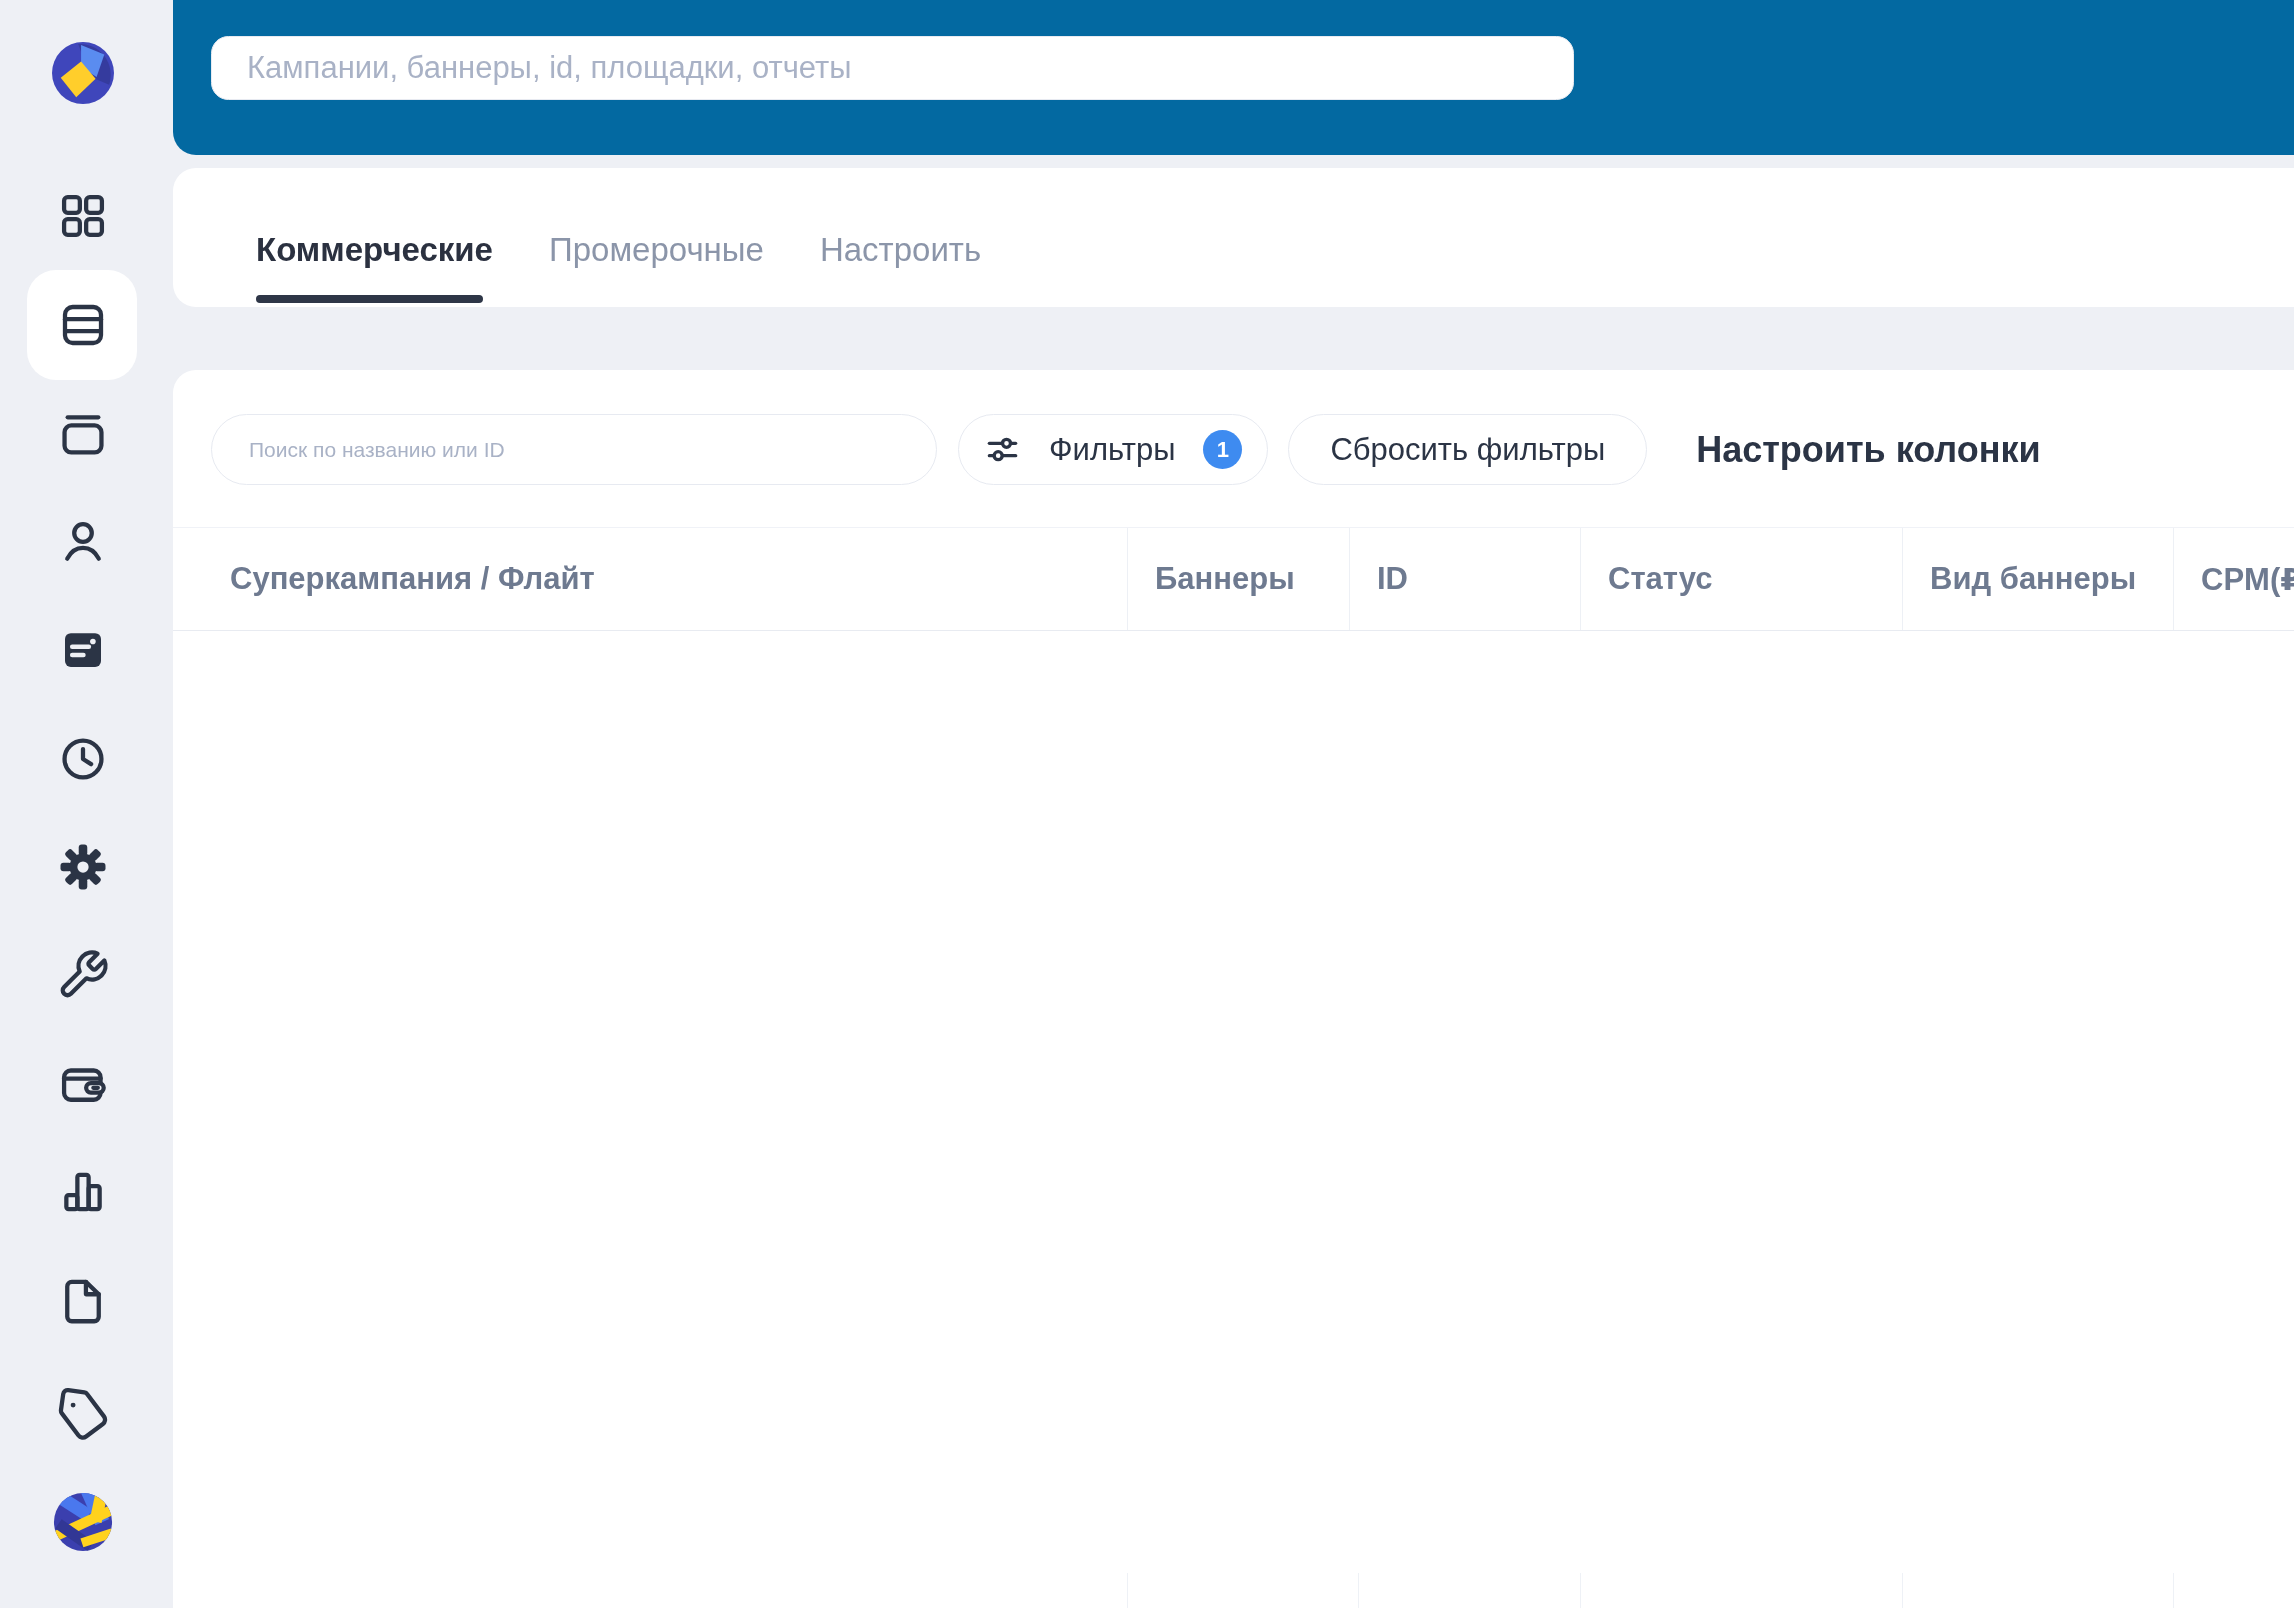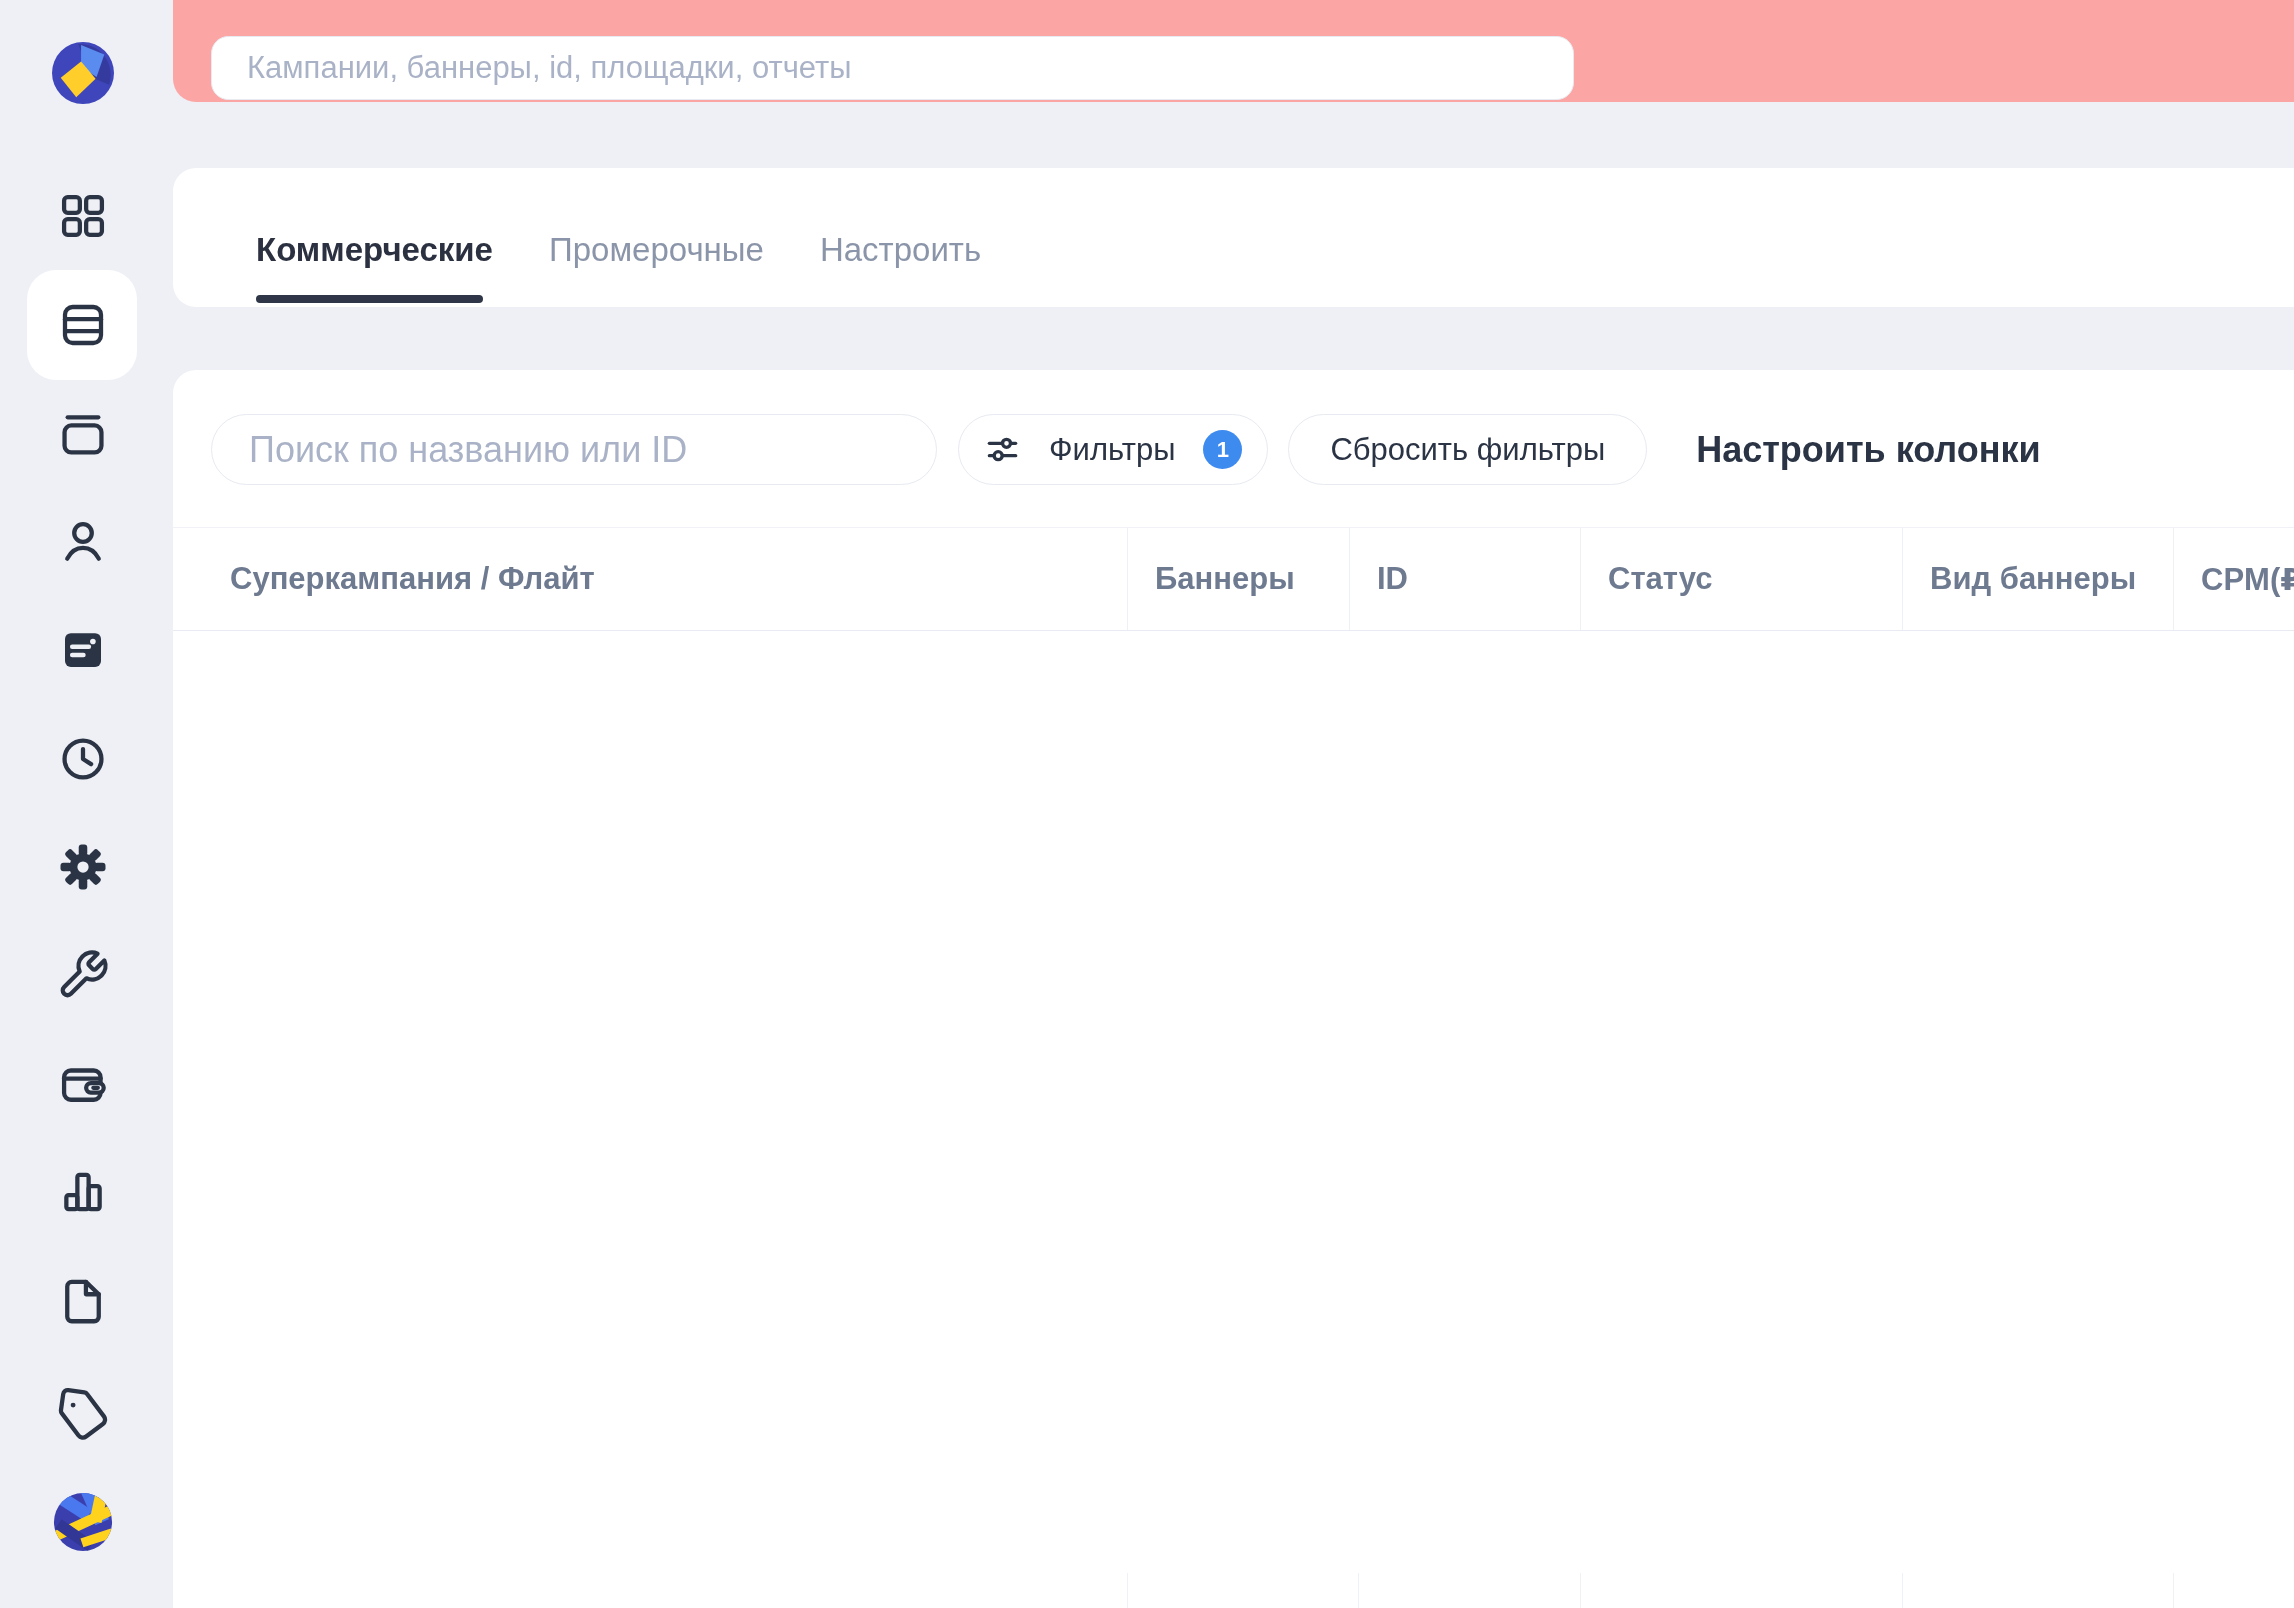--- a/index.html
+++ b/index.html
@@ -11,38 +11,38 @@
   }
   
   .sidebar{position:absolute;left:0;top:0;width:173px;height:1609px;background:#eef0f5;z-index:5;}
   .side-logo{position:absolute;left:52px;top:42px;width:62px;height:62px;}
   .side-item{position:absolute;left:55px;width:56px;height:56px;display:flex;align-items:center;justify-content:center;cursor:pointer;}
   .side-item svg{width:54px;height:54px;stroke:#2b3445;fill:none;stroke-width:1.9;stroke-linecap:round;stroke-linejoin:round;}
   .active-pill{position:absolute;left:27px;top:270px;width:110px;height:110px;background:#ffffff;border-radius:29px;}
   .side-avatar{position:absolute;left:53px;top:1492px;width:60px;height:60px;cursor:pointer;}
   
   .main{position:absolute;left:173px;top:0;right:0;bottom:0;}
-  .topbar{position:absolute;left:0;top:0;right:0;height:102px;background:#fca5a5;border-radius:0 0 0 23px;}
+  .topbar{position:absolute;left:0;top:0;right:0;height:155px;background:#0369a1;border-radius:0 0 0 23px;}
   .global-search{
     position:absolute;left:38px;top:36px;width:1363px;height:64px;box-sizing:border-box;
     border:1.9px solid #e7eaf1;border-radius:17.4px;background:#fff;
     font-family:inherit;font-size:31px;color:#2b3445;padding:0 35px;outline:none;
   }
   .global-search::placeholder{color:#a9b2c6;}
   .tabs-panel{position:absolute;left:0;top:168px;right:0;height:139px;background:#ffffff;border-radius:23px 0 0 23px;}
   .tabs-row{position:absolute;left:83px;top:0;height:100%;display:flex;align-items:center;gap:56px;margin-top:12px;}
   .tab{font-size:33px;font-weight:500;color:#8b95a9;cursor:pointer;white-space:nowrap;}
   .tab.active{color:#2b3140;font-weight:700;}
   .tab-underline{position:absolute;left:83px;bottom:3.9px;width:227px;height:7.7px;border-radius:3.9px;background:#2e3647;}
   .content-panel{position:absolute;left:0;top:370px;right:0;bottom:0;background:#ffffff;border-radius:23px 0 0 0;display:flex;flex-direction:column;}
   
   .filter-row{margin:44px 0 0 38px;height:71px;display:flex;align-items:center;}
   .filter-search{
     width:726px;height:71px;box-sizing:border-box;border:1.9px solid #e7eaf1;border-radius:36px;
-    font-family:inherit;font-size:36px;color:#701a75;padding:0 37px;outline:none;background:#fff;
+    font-family:inherit;font-size:21px;color:#701a75;padding:0 37px;outline:none;background:#fff;
   }
   .filter-search::placeholder{color:#a9b2c6;}
   .pill-btn{
     height:71px;box-sizing:border-box;border:1.9px solid #e7eaf1;border-radius:36px;background:#fff;
     display:flex;align-items:center;justify-content:center;cursor:pointer;
     font-size:31px;font-weight:500;color:#2b3445;white-space:nowrap;
   }
   .btn-filters{margin-left:21px;padding:0 25px;gap:28px;}
   .btn-filters svg{width:37px;height:37px;stroke:#2b3445;stroke-width:2.2;stroke-linecap:round;fill:none;}
   .badge{width:39px;height:39px;border-radius:50%;background:#3e8bf0;color:#fff;font-size:22px;font-weight:700;display:flex;align-items:center;justify-content:center;}

